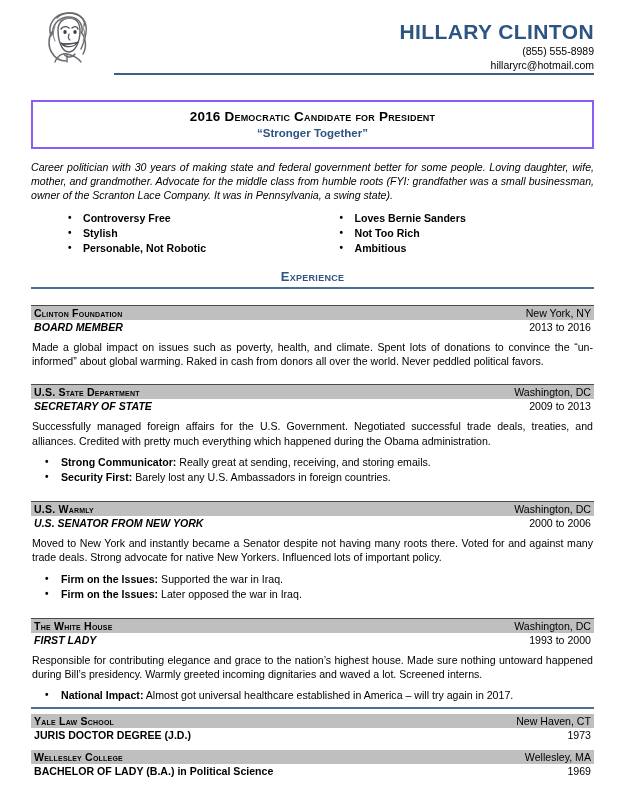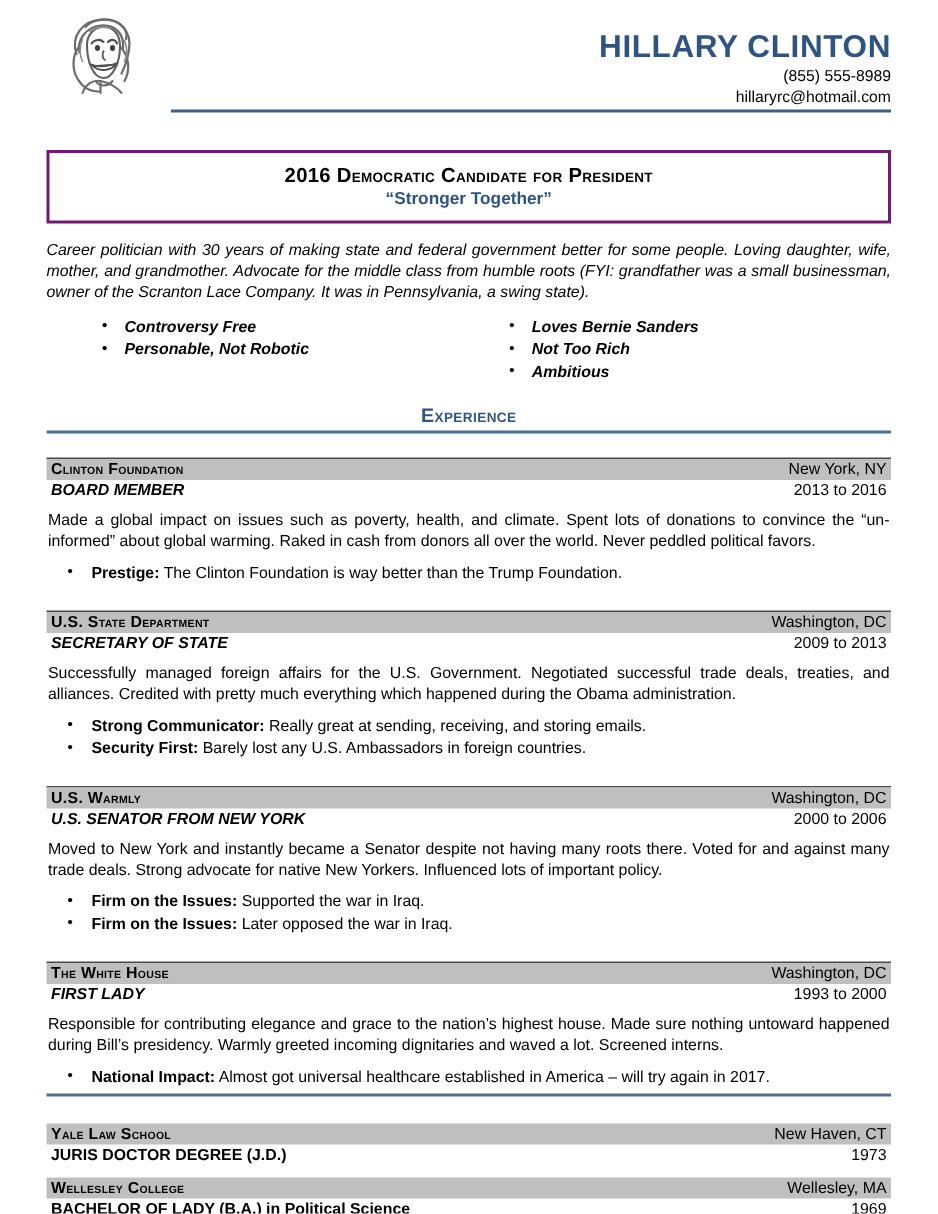--- a/index.html
+++ b/index.html
@@ -60,21 +60,21 @@
   }
   .header-rule {
     margin-left: 83px;
     border-top: 2px solid #3c6189;
     margin-top: 1px;
   }
 
   
   .banner {
     margin-top: 25px;
-    border: 2px solid #701a75;
+    border: 2px solid #8b5cf6;
     padding: 7px 6px 8px 6px;
     text-align: center;
   }
   .banner-title {
     font-size: 13.5px;
     font-weight: bold;
     color: #000000;
     font-variant: small-caps;
     letter-spacing: 0.2px;
   }
@@ -101,21 +101,20 @@
   }
   .skills-col {
     width: 50%;
     box-sizing: border-box;
   }
   .skills-col:first-child { padding-left: 35px; }
   .skills-col:last-child  { padding-left: 25px; }
   .skill-item {
     font-size: 10.6px;
     font-weight: bold;
-    font-style: italic;
     line-height: 1.42;
     position: relative;
     padding-left: 17px;
   }
   .skill-item::before {
     content: "\2022";
     position: absolute;
     left: 2px;
     font-size: 10px;
     font-style: normal;
@@ -193,21 +192,21 @@
     content: "\2022";
     position: absolute;
     left: 14px;
     font-weight: bold;
     font-size: 10px;
   }
   .bullet-lead { font-weight: bold; }
 
   
   .edu-entry { margin-top: 9px; }
-  .edu-entry.first { margin-top: 18px; }
+  .edu-entry.first { margin-top: 5px; }
   .edu-org-row {
     background: #bfbfbf;
     display: flex;
     justify-content: space-between;
     align-items: baseline;
     padding: 1px 3px;
     font-size: 10.6px;
   }
   .edu-org {
     font-weight: bold;
@@ -278,20 +277,21 @@
   <div class="banner">
     <div class="banner-title">2016 Democratic Candidate for President</div>
     <div class="banner-slogan">“Stronger Together”</div>
   </div>
 
   <div class="summary">Career politician with 30 years of making state and federal government better for some people. Loving daughter, wife, mother, and grandmother. Advocate for the middle class from humble roots (FYI: grandfather was a small businessman, owner of the Scranton Lace Company. It was in Pennsylvania, a swing state).</div>
 
   <div class="skills">
     <div class="skills-col">
       <div class="skill-item">Controversy Free</div>
+      <div class="skill-item">Stylish</div>
       <div class="skill-item">Personable, Not Robotic</div>
     </div>
     <div class="skills-col">
       <div class="skill-item">Loves Bernie Sanders</div>
       <div class="skill-item">Not Too Rich</div>
       <div class="skill-item">Ambitious</div>
     </div>
   </div>
 
   <div class="section-head">Experience</div>
@@ -301,23 +301,20 @@
     <div class="entry-top-rule"></div>
     <div class="entry-org-row">
       <span class="entry-org">Clinton Foundation</span>
       <span class="entry-location">New York, NY</span>
     </div>
     <div class="entry-title-row">
       <span class="entry-title">BOARD MEMBER</span>
       <span class="entry-dates">2013 to 2016</span>
     </div>
     <div class="entry-desc">Made a global impact on issues such as poverty, health, and climate. Spent lots of donations to convince the “un-informed” about global warming. Raked in cash from donors all over the world. Never peddled political favors.</div>
-    <div class="entry-bullets">
-      <div class="bullet"><span class="bullet-lead">Prestige:</span><span> The Clinton Foundation is way better than the Trump Foundation.</span></div>
-    </div>
   </div>
 
   <div class="entry">
     <div class="entry-top-rule"></div>
     <div class="entry-org-row">
       <span class="entry-org">U.S. State Department</span>
       <span class="entry-location">Washington, DC</span>
     </div>
     <div class="entry-title-row">
       <span class="entry-title">SECRETARY OF STATE</span>

